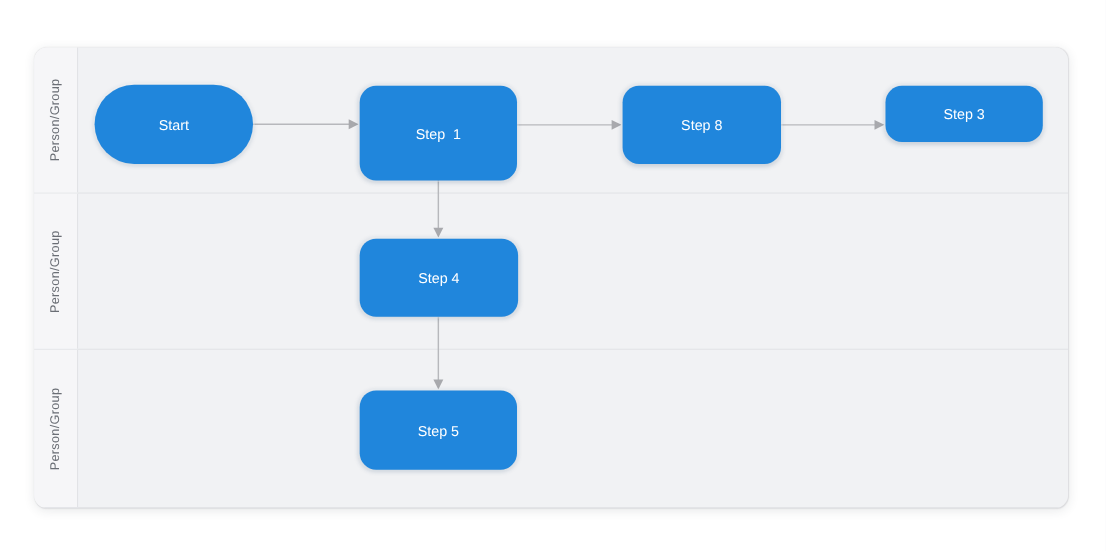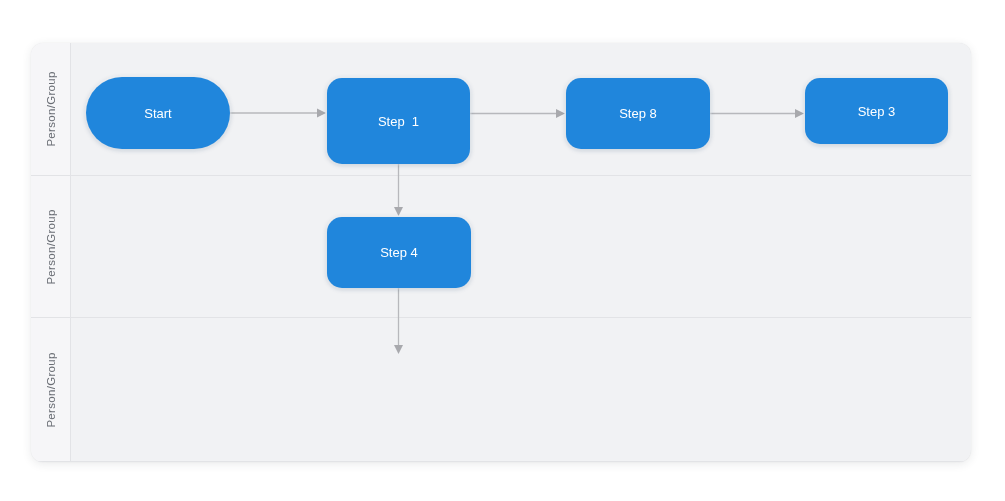--- a/index.html
+++ b/index.html
@@ -118,15 +118,16 @@
         <polygon points="363,164 372,164 367.5,173" fill="#a8a9ad"></polygon>
       </g>
       <g>
         <line x1="367.5" y1="245" x2="367.5" y2="303" stroke="#b7b8bc" stroke-width="1.3"></line>
         <polygon points="363,302 372,302 367.5,311" fill="#a8a9ad"></polygon>
       </g>
     </svg>
 <div class="node terminator" style="left: 55px; top: 34px; width: 144px; height: 72px;">Start</div>
     <div class="node process" style="left: 296px; top: 35px; width: 143px; height: 86px;">Step  1</div>
     <div class="node process" style="left: 535px; top: 35px; width: 144px; height: 71px;">Step 8</div>
-    <div class="node process" style="left: 774px; top: 35px; width: 143px; height: 66px; text-align: center;">Step 3</div>
+    <div class="node process" style="left: 774px; top: 35px; width: 143px; height: 51px; text-align: center;">Step 3</div>
     <div class="node process" style="left: 296px; top: 174px; width: 144px; height: 71px;">Step 4</div>
+    <div class="node process" style="left: 296px; top: 312px; width: 143px; height: 72px;">Step 5</div>
   </div>
 
 </body></html>

